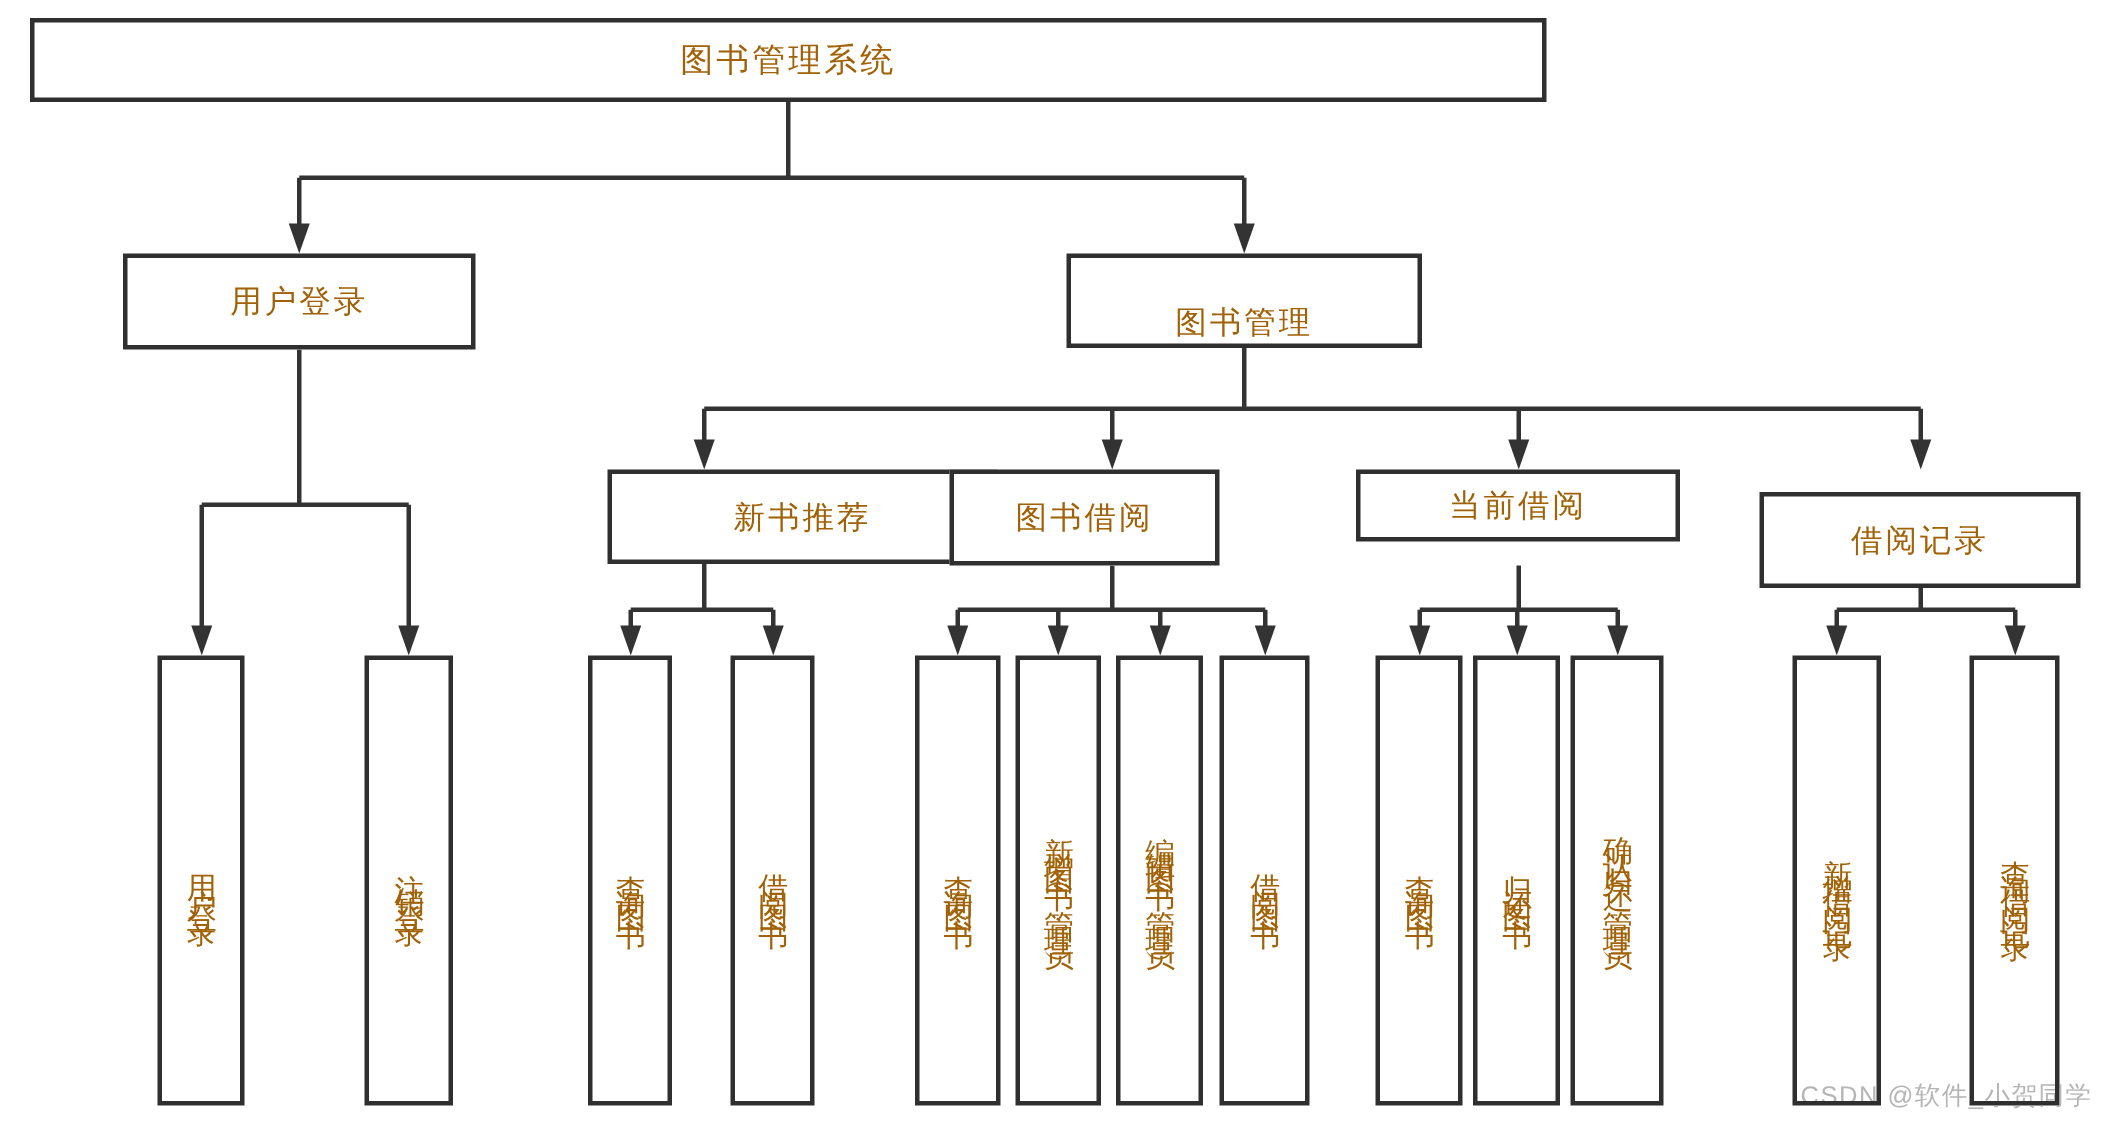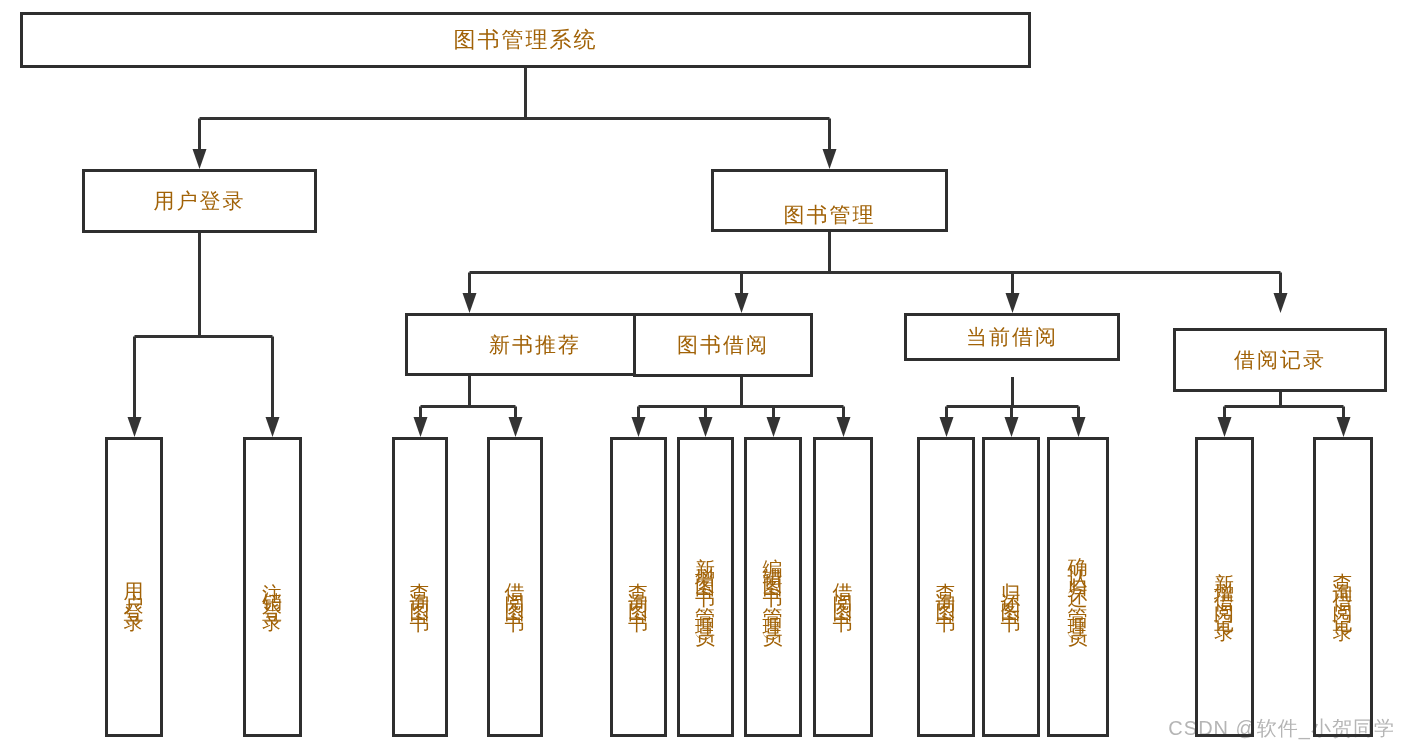--- a/index.html
+++ b/index.html
@@ -38,21 +38,21 @@
     writing-mode: vertical-rl;
     text-orientation: mixed;
     font-size: 20px;
     letter-spacing: 10px;
     line-height: 1;
   }
   .watermark {
     position: absolute;
     right: 10px;
     bottom: 5px;
-    font-size: 20px;
+    font-size: 17px;
     color: #b5b5b5;
     letter-spacing: 1px;
     white-space: nowrap;
     mix-blend-mode: darken;
     z-index: 5;
   }
 </style>
 </head>
 <body>
 

